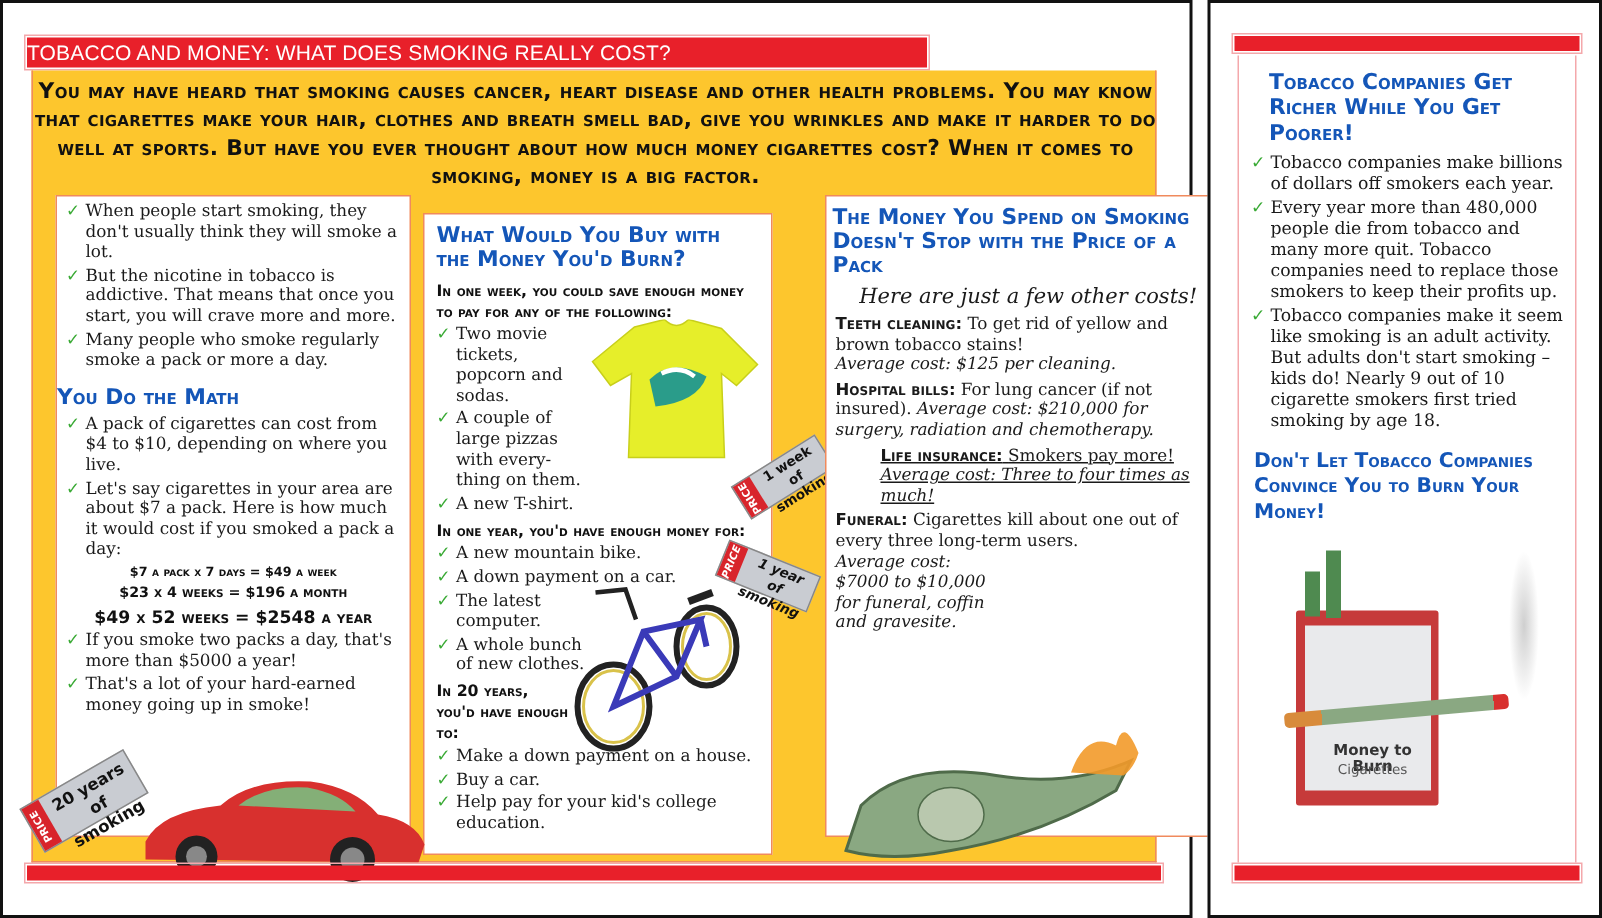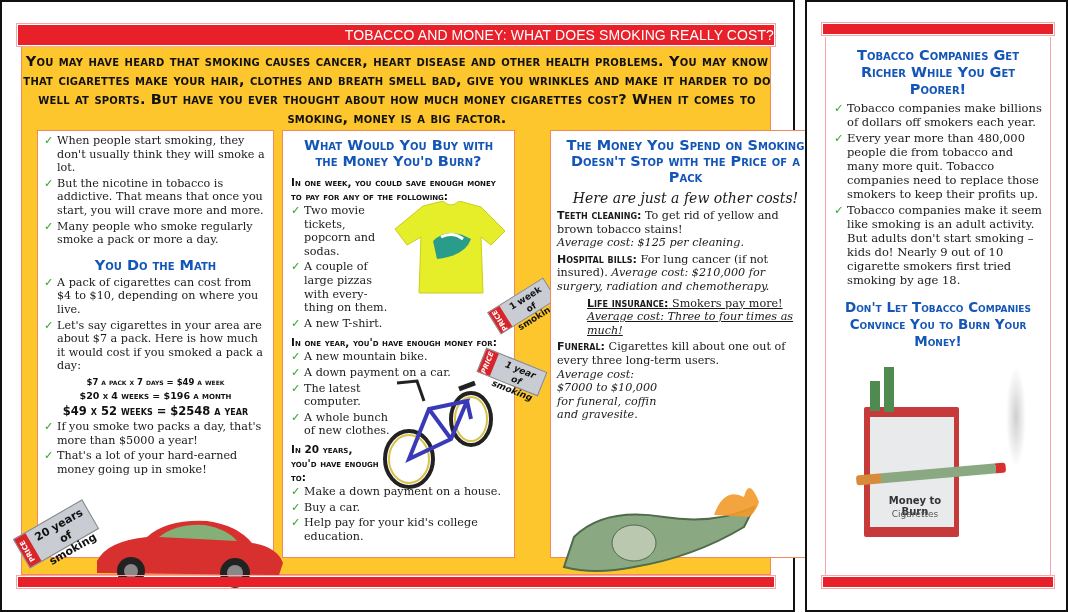--- a/index.html
+++ b/index.html
@@ -5,38 +5,38 @@
   * { box-sizing: border-box; margin: 0; padding: 0; }
   html, body { width: 1068px; height: 612px; background: #fff; overflow: hidden; }
   body { position: relative; font-family: "DejaVu Serif", serif; color: #1a1a1a; }
 
   .panel { position: absolute; top: 0; height: 612px; border: 2px solid #111; background: #fff; }
   #left-panel { left: 0; width: 795px; }
   #right-panel { left: 805px; width: 263px; }
 
   .red-bar { position: absolute; background: #e8202a; outline: 1px solid #f4a8ab; outline-offset: 1px; }
 
-  #top-bar { left: 16px; top: 23px; width: 756px; height: 20px; color: #fff; text-align: right;
+  #top-bar { left: 16px; top: 23px; width: 600px; height: 20px; color: #fff; text-align: left;
     font-family: "Liberation Sans", sans-serif; font-size: 14px; line-height: 20px; letter-spacing: 0.1px; }
   #bottom-bar-left { left: 16px; top: 575px; width: 756px; height: 10px; }
 
   #yellow { position: absolute; left: 19px; top: 45px; width: 750px; height: 528px; background: #fdc62d;
     border-left: 1px solid #f08a5d; border-right: 1px solid #f08a5d; border-bottom: 1px solid #f08a5d; }
 
   #intro { position: absolute; left: 0; top: 5px; width: 750px; text-align: center;
     font-family: "DejaVu Sans", sans-serif; font-weight: bold; font-variant: small-caps; font-size: 14.5px;
     line-height: 19px; color: #111; letter-spacing: 0.2px; }
 
   .col { position: absolute; background: #fff; border: 1px solid #f08a5d; top: 83px; height: 428px; }
   #col1 { left: 15px; width: 237px; }
-  #col2 { left: 260px; width: 233px; }
+  #col2 { left: 260px; width: 233px; margin-top: 12px; }
   #col3 { left: 528px; width: 271px; }
 
   .heading { color: #1456b8; font-family: "DejaVu Sans", sans-serif; font-weight: bold; font-variant: small-caps;
-    text-align: center; font-size: 14.5px; line-height: 16px; }
+    text-align: left; font-size: 14.5px; line-height: 16px; }
   .subhead { font-family: "DejaVu Sans", sans-serif; font-weight: bold; font-variant: small-caps; font-size: 10.5px;
     line-height: 14px; color: #111; }
   ul.checks { list-style: none; }
   ul.checks li { position: relative; padding-left: 13px; font-size: 11.2px; line-height: 13.6px; margin-bottom: 2px; }
   ul.checks li .chk { position: absolute; left: 0; top: 0; color: #3aaa35; font-weight: bold; font-family: "DejaVu Sans", sans-serif; }
   .math { font-family: "DejaVu Sans", sans-serif; font-weight: bold; font-variant: small-caps; text-align: center; color: #111; }
   .ital { font-style: italic; }
   .cost-item { font-size: 11.2px; line-height: 13.6px; margin-bottom: 3px; }
   .cost-item .lbl { font-family: "DejaVu Sans", sans-serif; font-weight: bold; font-variant: small-caps; font-size: 11px; }
 
@@ -67,21 +67,21 @@
         <li><span class="chk">✓</span><span>When people start smoking, they don't usually think they will smoke a lot.</span></li>
         <li><span class="chk">✓</span><span>But the nicotine in tobacco is addictive. That means that once you start, you will crave more and more.</span></li>
         <li><span class="chk">✓</span><span>Many people who smoke regularly smoke a pack or more a day.</span></li>
       </ul>
       <div class="heading" style="margin-top:10px;">You Do the Math</div>
       <ul class="checks" style="margin:3px 6px 0 6px;">
         <li><span class="chk">✓</span><span>A pack of cigarettes can cost from $4 to $10, depending on where you live.</span></li>
         <li><span class="chk">✓</span><span>Let's say cigarettes in your area are about $7 a pack. Here is how much it would cost if you smoked a pack a day:</span></li>
       </ul>
       <div class="math" style="font-size:8.5px;margin-top:4px;">$7 a pack x 7 days = $49 a week</div>
-      <div class="math" style="font-size:9.5px;margin-top:3px;">$20 x 4 weeks = $196 a month</div>
+      <div class="math" style="font-size:9.5px;margin-top:3px;">$23 x 4 weeks = $196 a month</div>
       <div class="math" style="font-size:11.5px;margin-top:3px;">$49 x 52 weeks = $2548 a year</div>
       <ul class="checks" style="margin:2px 6px 0 6px;">
         <li><span class="chk">✓</span><span>If you smoke two packs a day, that's more than $5000 a year!</span></li>
         <li><span class="chk">✓</span><span>That's a lot of your hard-earned money going up in smoke!</span></li>
       </ul>
     </div>
 
     <div id="col2" class="col">
       <div class="heading" style="margin-top:6px;padding:0 8px;">What Would You Buy with the Money You'd Burn?</div>
       <div class="subhead" style="margin:6px 8px 0 8px;">In one week, you could save enough money to pay for any of the following:</div>

